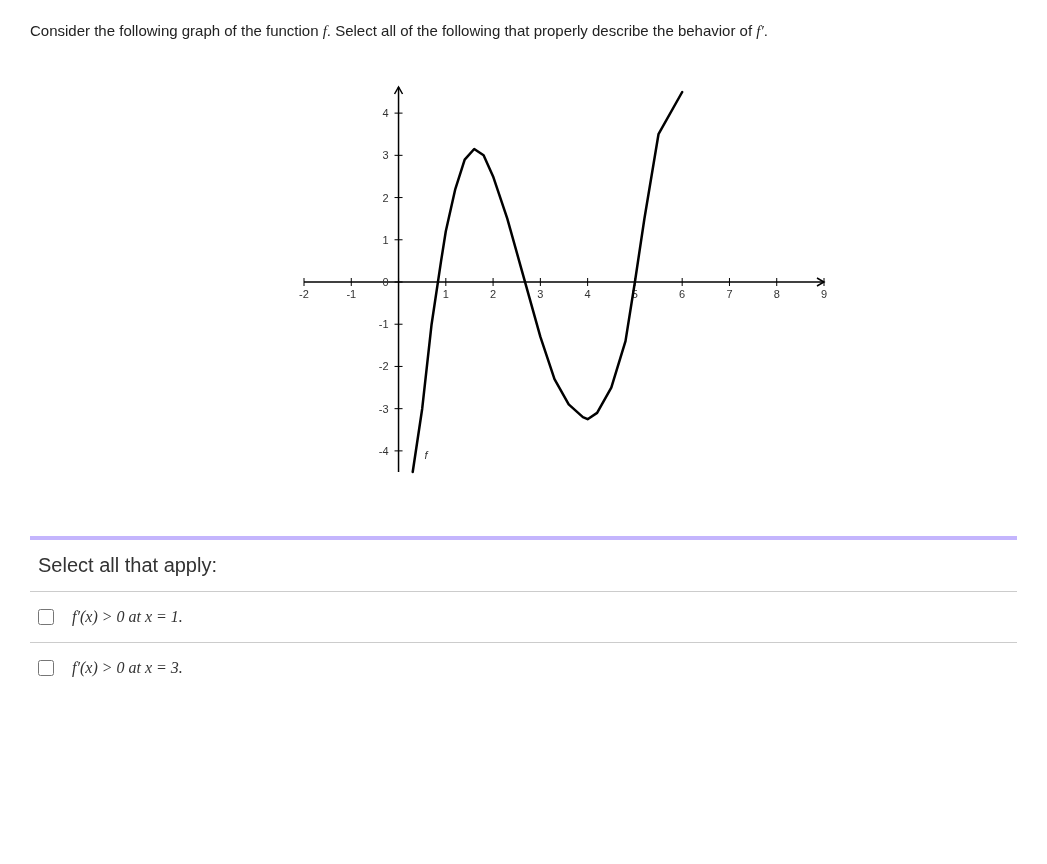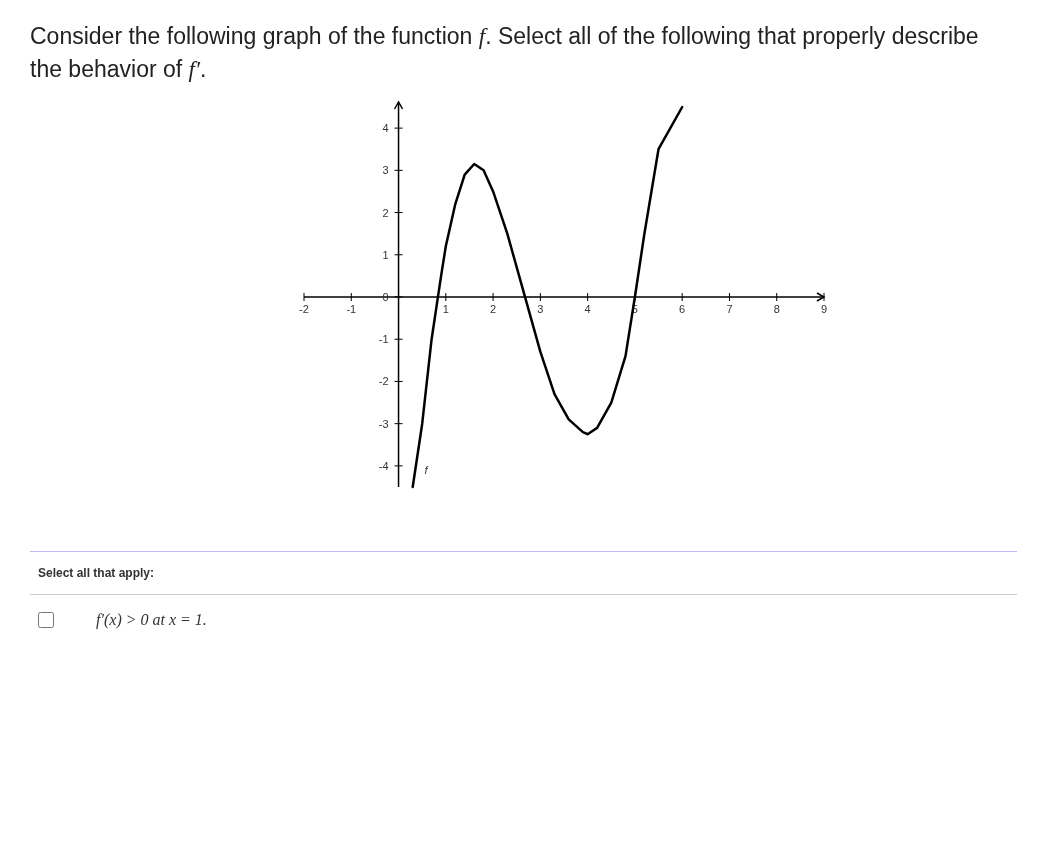--- a/index.html
+++ b/index.html
@@ -13,61 +13,59 @@
       width: 1047px;
       height: 864px;
       overflow: hidden;
     }
     .container {
       background: #fff;
       padding: 20px 30px;
       min-height: 100%;
     }
     .question-text {
-      font-size: 23px;
+      font-size: 15px;
       color: #222;
-      margin-bottom: 1px;
+      margin-bottom: 30px;
       line-height: 1.4;
     }
     .question-text .math-i {
       font-style: italic;
       font-family: 'Times New Roman', serif;
     }
     .chart-wrap {
       display: flex;
       justify-content: center;
       margin-bottom: 30px;
     }
     .chart {
       position: relative;
     }
     .instruction {
-      font-size: 12px;
+      font-size: 20px;
       color: #333;
       padding: 14px 8px;
-      border-top: 1px solid #c4b5fd;
-      font-weight: bold;
+      border-top: 4px solid #c4b5fd;
     }
     .option-row {
       border-top: 1px solid #ccc;
       padding: 16px 8px;
       display: flex;
       align-items: center;
     }
     .option-row input[type="checkbox"] {
       width: 16px;
       height: 16px;
       margin-right: 18px;
       accent-color: #333;
     }
     .option-row label {
       font-size: 16px;
       color: #333;
       font-family: 'Times New Roman', serif;
-      margin-left: 24px;
     }
     .math {
       font-style: italic;
     }
     svg text {
       font-family: Arial, sans-serif;
       font-size: 11px;
       fill: #333;
     }
   </style>
@@ -134,16 +132,20 @@
     </div>
   </div>
 
   <div class="instruction">Select all that apply:</div>
 
   <div class="option-row">
     <input type="checkbox" style="">
     <label class="math">f′(x) &gt; 0 at x = 1.</label>
   </div>
 
+  <div class="option-row">
+    <input type="checkbox" style="">
+    <label class="math">f′(x) &gt; 0 at x = 3.</label>
+  </div>
 
 
 
 </div>
 
 </body></html>

